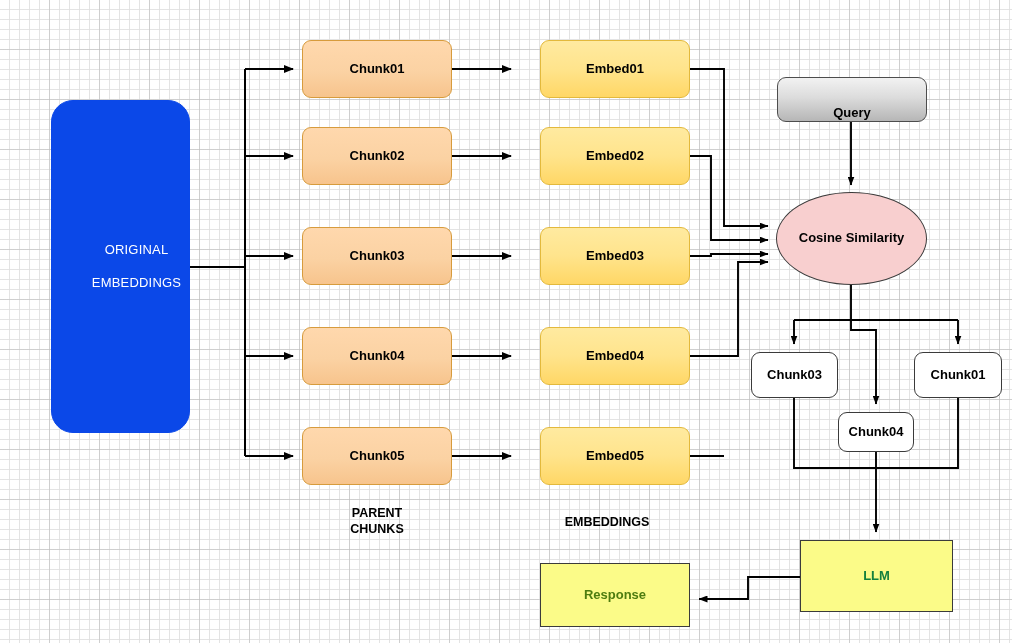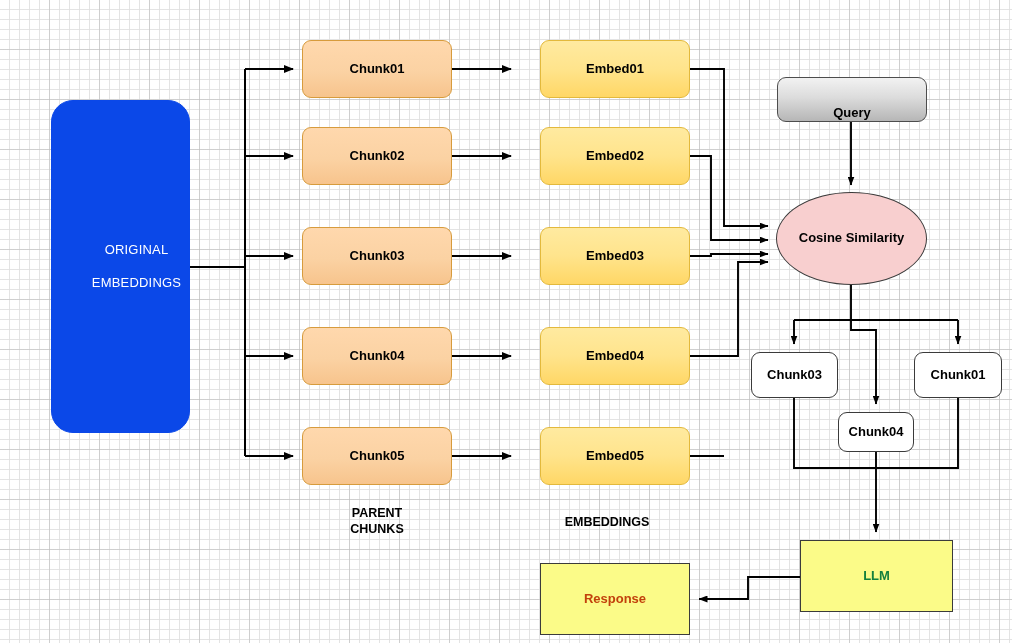--- a/index.html
+++ b/index.html
@@ -71,23 +71,23 @@
   .rc1{left:914px;top:352px;width:88px;height:46px;}
   .rc4{left:838px;top:412px;width:76px;height:40px;}
 
   
   .llm{
     left:800px;top:540px;width:153px;height:72px;
     background:#fbfb88;border:1.6px solid #3b3b3b;
     color:#15803d;font-size:13px;font-weight:bold;
   }
   .response{
-    left:540px;top:563px;width:150px;height:72px;
+    left:540px;top:563px;width:150px;height:64px;
     background:#fbfb88;border:1.6px solid #3b3b3b;
-    color:#c2410c;font-size:13px;font-weight:bold;
+    color:#4d7c0f;font-size:13px;font-weight:bold;
   }
 
   .caption{position:absolute;color:#000;font-size:12.5px;font-weight:bold;text-align:center;z-index:3;line-height:1.3;}
   .cap-parent{left:302px;top:505px;width:150px;}
   .cap-embed{left:532px;top:514px;width:150px;}
 </style>
 </head>
 <body>
 
 <div id="canvas">

